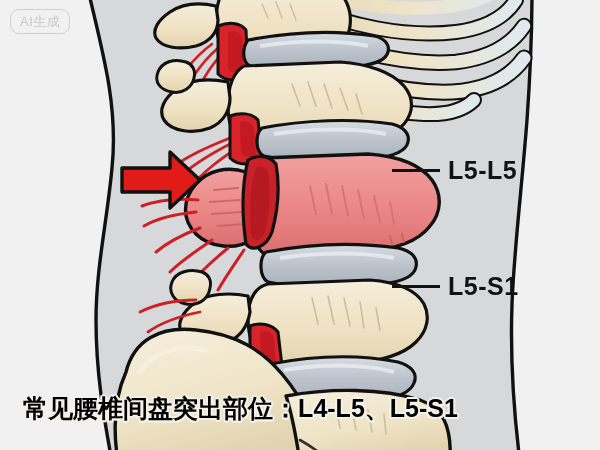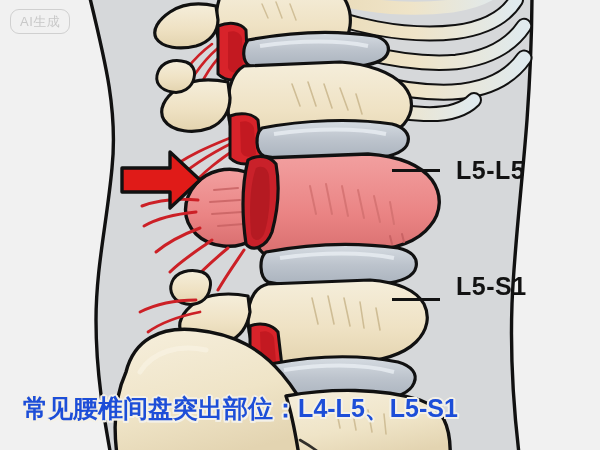--- a/index.html
+++ b/index.html
@@ -21,49 +21,49 @@
     position: absolute;
     left: 0;
     top: 0;
     width: 600px;
     height: 450px;
   }
   .label-group {
     position: absolute;
     display: flex;
     align-items: center;
-    gap: 16px;
+    gap: 8px;
     white-space: nowrap;
   }
   .leader {
     display: block;
     width: 48px;
     height: 3px;
     background: #121212;
   }
   .label-text {
     font-family: "Liberation Sans", sans-serif;
     font-size: 25px;
     font-weight: bold;
     color: #121212;
     letter-spacing: 0.5px;
   }
   #label-l4l5 { left: 392px; top: 156px; }
-  #label-l5s1 { left: 392px; top: 272px; align-items: flex-end; }
+  #label-l5s1 { left: 392px; top: 272px; }
 
   #caption {
     position: absolute;
     left: 0;
     top: 392px;
     width: 481px;
     text-align: center;
     font-family: "Liberation Sans", sans-serif;
     font-size: 25px;
     font-weight: bold;
-    color: #1d4ed8;
+    color: #000000;
     letter-spacing: 0px;
     text-shadow:
       -1.5px -1.5px 0 #f4f1e8,
        1.5px -1.5px 0 #f4f1e8,
       -1.5px  1.5px 0 #f4f1e8,
        1.5px  1.5px 0 #f4f1e8,
        0px   -2px   0 #f4f1e8,
        0px    2px   0 #f4f1e8,
       -2px    0px   0 #f4f1e8,
        2px    0px   0 #f4f1e8;

